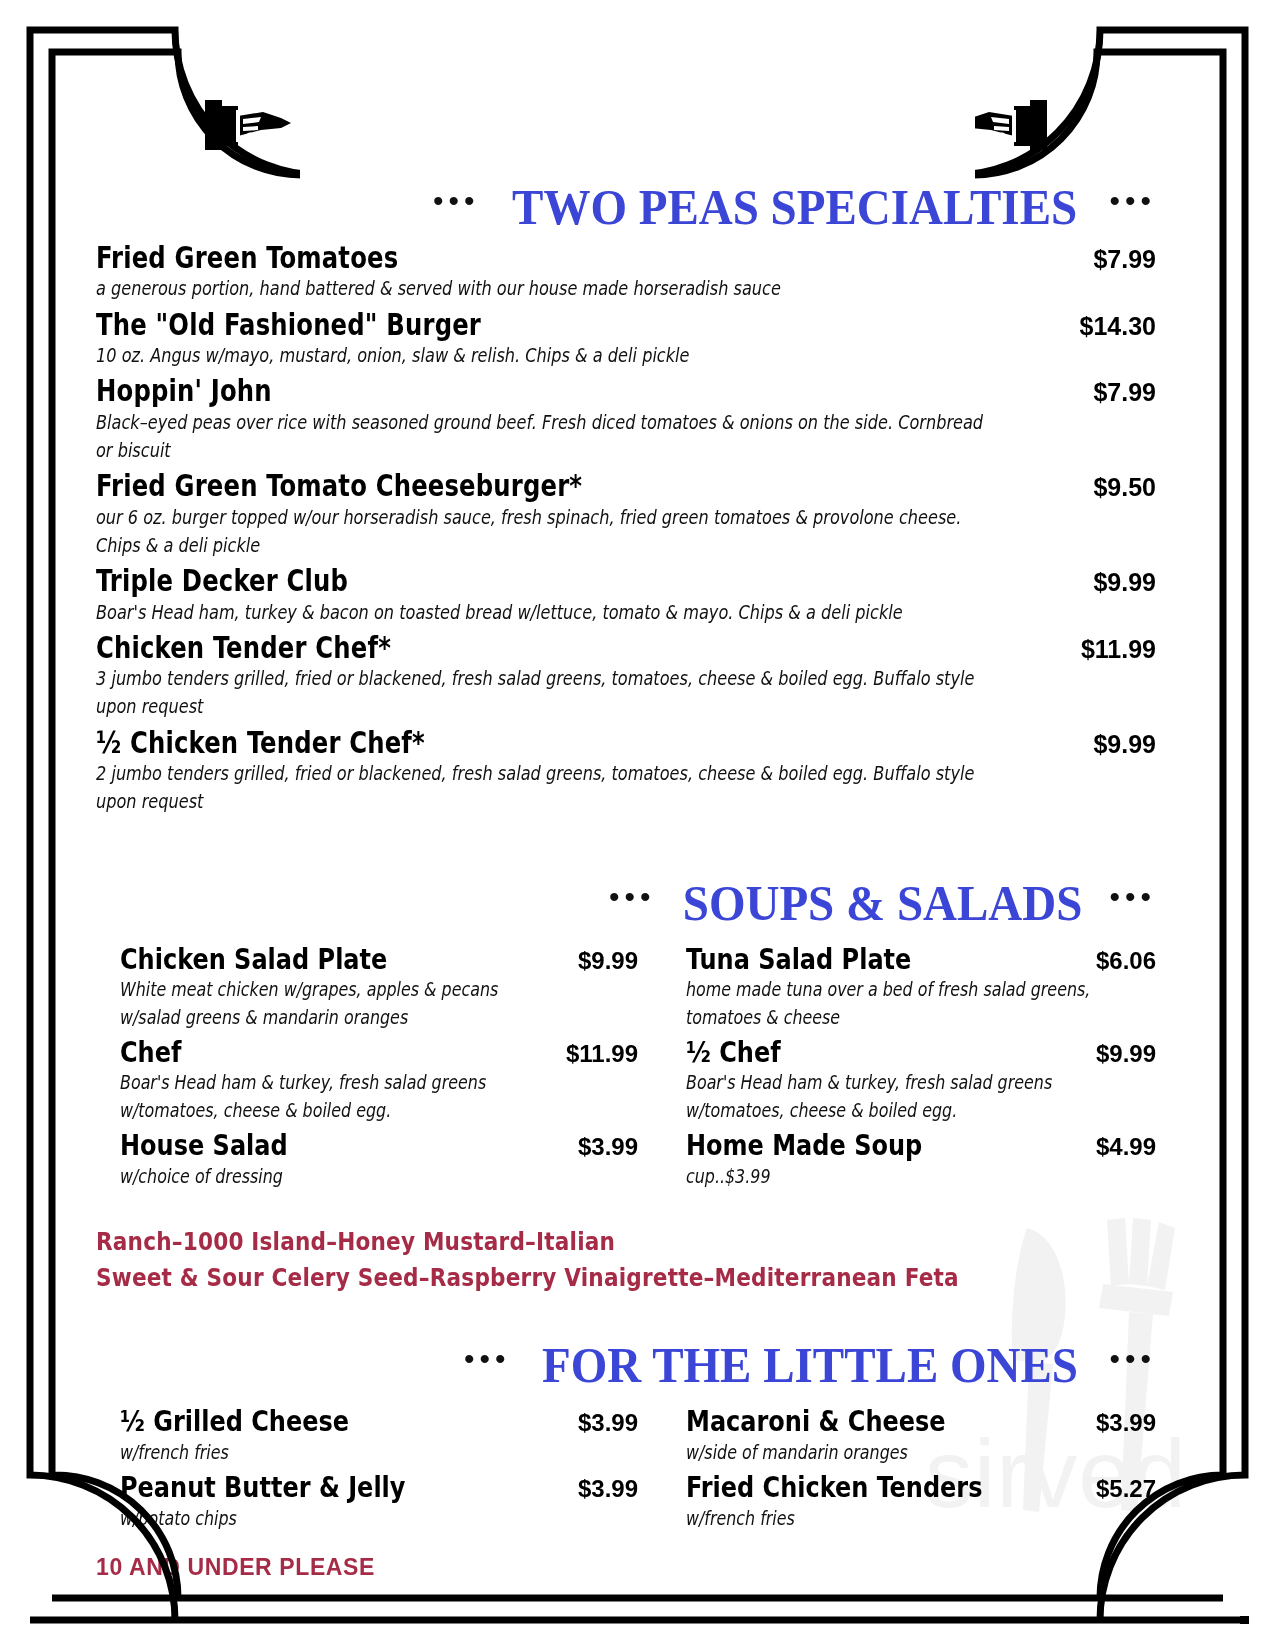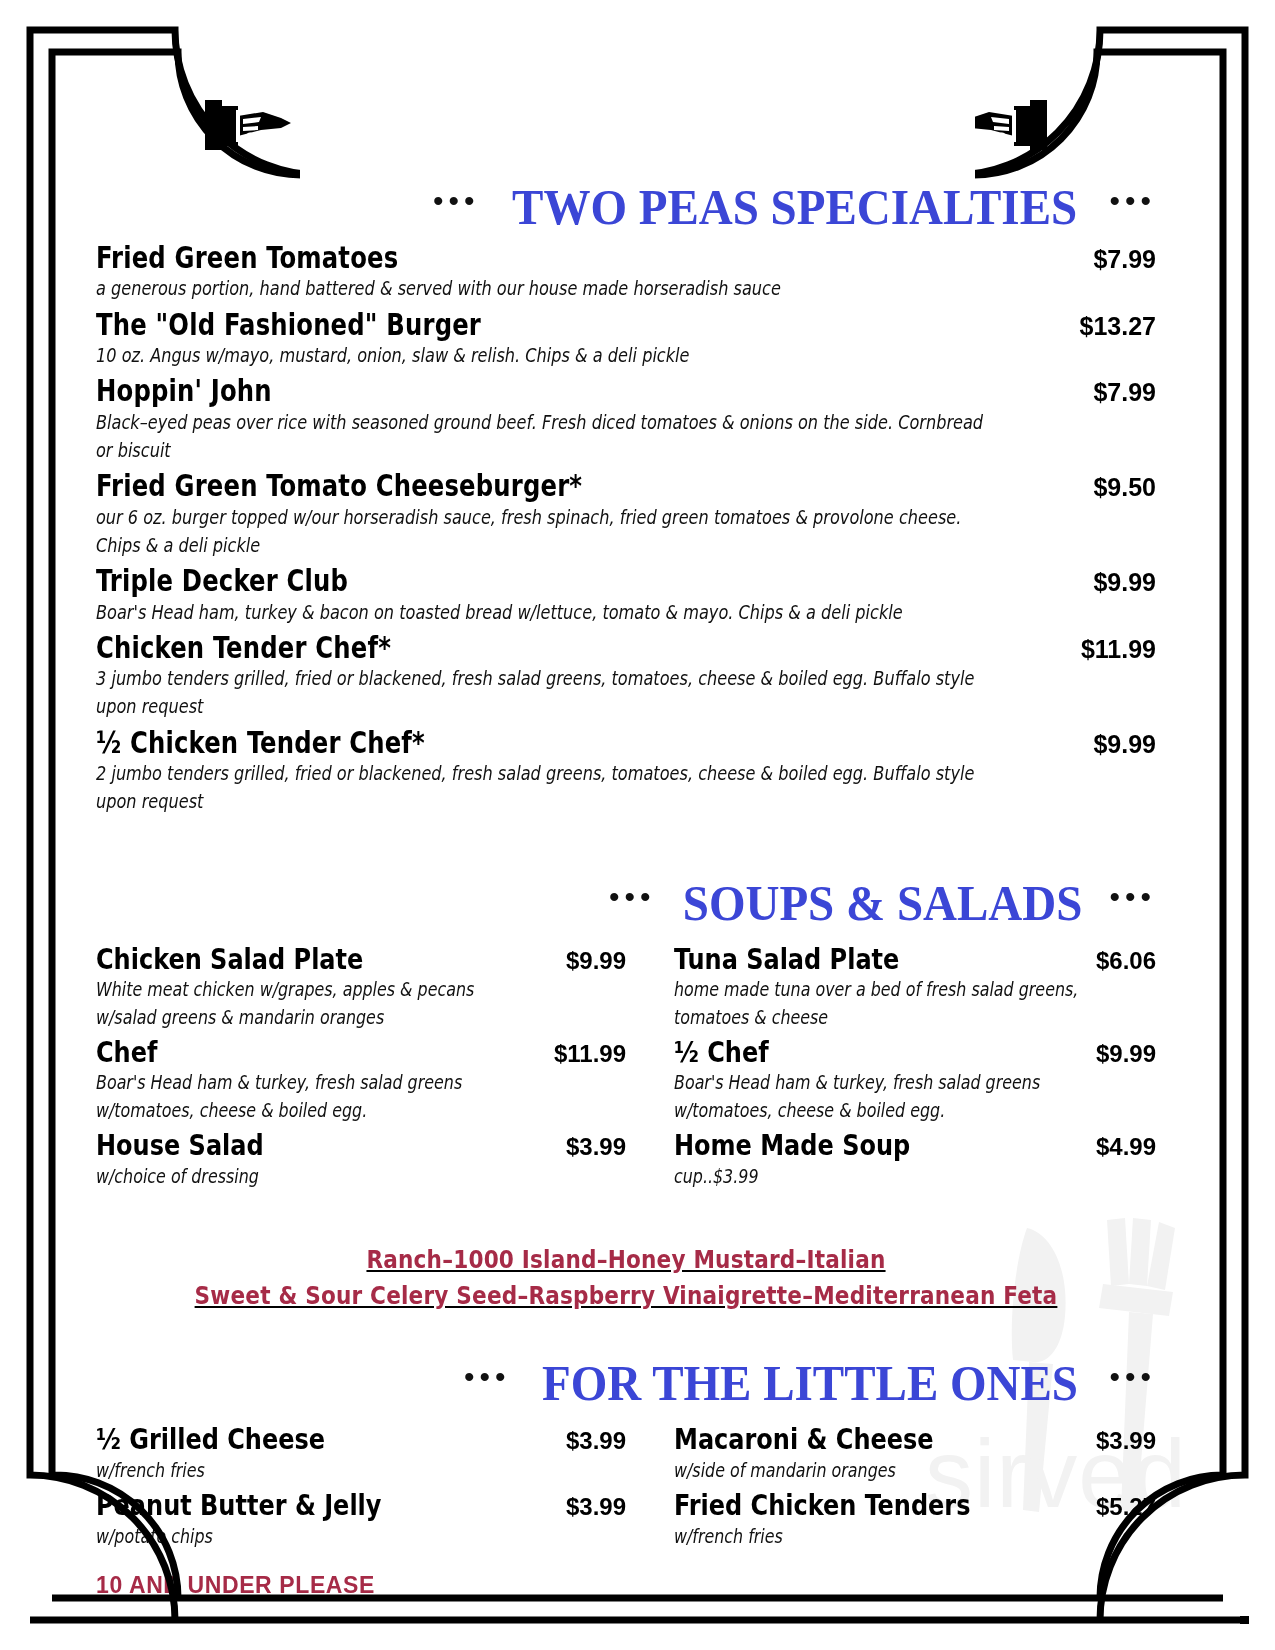--- a/index.html
+++ b/index.html
@@ -162,20 +162,21 @@
     margin: 1px 0 3px 0;
     max-width: 985px;
     transform: scaleX(0.92);
     transform-origin: left center;
   }
 
   
   .two-col {
     display: flex;
     gap: 0px;
+    margin-left: 24px;
   }
   .col {
     width: 50%;
     box-sizing: border-box;
   }
   .col.right { padding-left: 48px; }
 
   .c-item {
     display: flex;
     align-items: baseline;
@@ -208,23 +209,21 @@
     line-height: 1.45;
     color: #111111;
     margin: 1px 0 2px 0;
     max-width: 440px;
     transform: scaleX(0.93);
     transform-origin: left center;
   }
 
   
   .dressings {
-    text-align: center;
-    margin: 50px 0 4px 0;
-    text-decoration: underline;
+    margin: 32px 0 4px 0;
   }
   .dressings div {
     font-family: "DejaVu Sans Condensed", "Liberation Sans Narrow", "Liberation Sans", sans-serif;
     font-weight: bold;
     font-size: 24px;
     line-height: 1.5;
     color: #a62b47;
     letter-spacing: 0.2px;
   }
 
@@ -338,21 +337,21 @@
 
     <div>
       <div class="item">
         <span class="item-name">Fried Green Tomatoes</span>
         <span class="item-price">$7.99</span>
       </div>
       <div class="item-desc">a generous portion, hand battered &amp; served with our house made horseradish sauce</div>
 
       <div class="item">
         <span class="item-name">The "Old Fashioned" Burger</span>
-        <span class="item-price">$13.27</span>
+        <span class="item-price">$14.30</span>
       </div>
       <div class="item-desc">10 oz. Angus w/mayo, mustard, onion, slaw &amp; relish.  Chips &amp; a deli pickle</div>
 
       <div class="item">
         <span class="item-name">Hoppin' John</span>
         <span class="item-price">$7.99</span>
       </div>
       <div class="item-desc">Black–eyed peas over rice with seasoned ground beef. Fresh diced tomatoes &amp; onions on the side.  Cornbread or biscuit</div>
 
       <div class="item">

